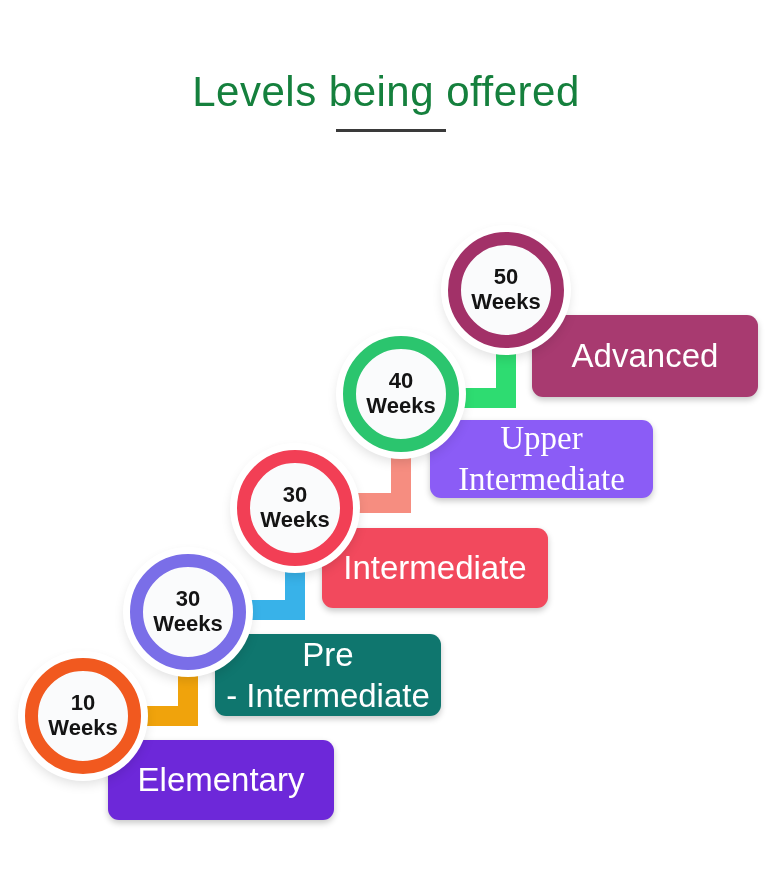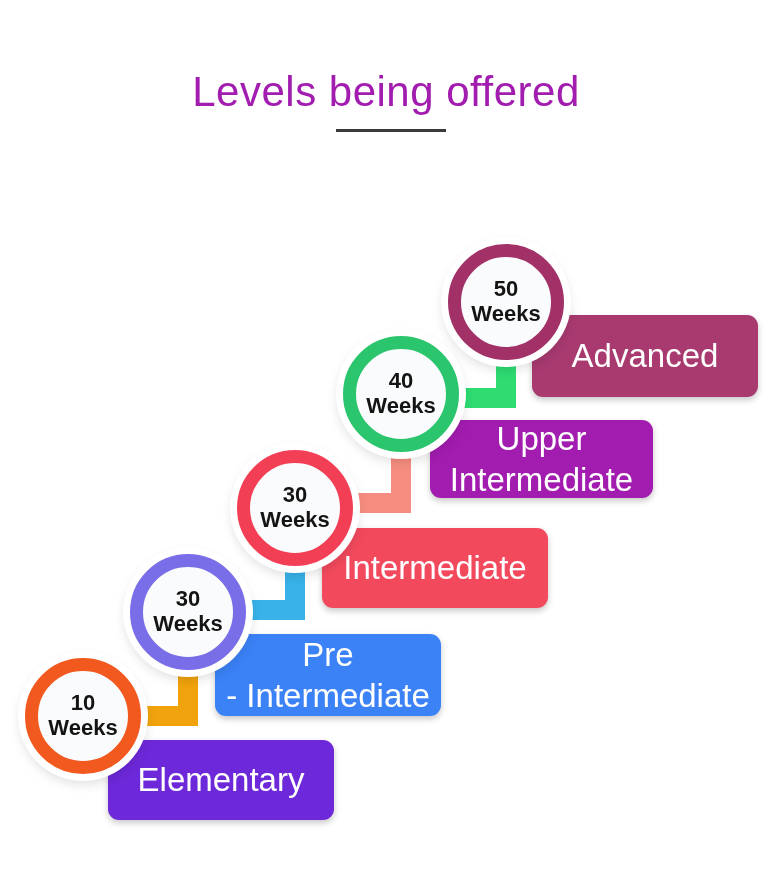--- a/index.html
+++ b/index.html
@@ -18,21 +18,21 @@
 
   
   .title {
     position: absolute;
     top: 68px;
     left: 0;
     width: 772px;
     text-align: center;
     font-size: 42px;
     font-weight: 400;
-    color: #a21caf;
+    color: #15803d;
     letter-spacing: 0.5px;
   }
   .title-underline {
     position: absolute;
     left: 336px;
     top: 129px;
     width: 110px;
     height: 3px;
     background: #3A3A3A;
   }
@@ -85,21 +85,21 @@
     justify-content: center;
   }
   .circle .weeks {
     font-size: 22px;
     font-weight: 700;
     color: #141414;
     text-align: center;
     line-height: 1.12;
     white-space: pre-line;
   }
-  .circle-50 { left: 448px; top: 244px; }
+  .circle-50 { left: 448px; top: 232px; }
   .circle-40 { left: 343px; top: 336px; }
   .circle-30 { left: 237px; top: 450px; }
   .circle-20 { left: 130px; top: 554px; }
   .circle-10 { left:  25px; top: 658px; }
 </style>
 </head>
 <body>
 
 <div class="canvas">
 
@@ -111,28 +111,28 @@
   <div class="seg c4030-v" style="background-color: rgb(246, 141, 128);"></div>
   <div class="seg c4030-h" style="background-color: rgb(246, 141, 128);"></div>
   <div class="seg c3020-v" style="background-color: rgb(56, 178, 233);"></div>
   <div class="seg c3020-h" style="background-color: rgb(56, 178, 233);"></div>
   <div class="seg c2010-v" style="background-color: rgb(240, 163, 12);"></div>
   <div class="seg c2010-h" style="background-color: rgb(240, 163, 12);"></div>
 
   <div class="lbox box-advanced" style="background-color: rgb(168, 58, 112);">
     <span>Advanced</span>
   </div>
-  <div class="lbox box-upper" style="background-color: #a21caf;">
+  <div class="lbox box-upper" style="background-color: #8b5cf6; font-family: Liberation Serif, serif;">
     <span>Upper
 Intermediate</span>
   </div>
   <div class="lbox box-inter" style="background-color: rgb(242, 73, 93);">
     <span>Intermediate</span>
   </div>
-  <div class="lbox box-pre" style="background-color: #3b82f6;">
+  <div class="lbox box-pre" style="background-color: #0f766e;">
     <span>Pre
 - Intermediate</span>
   </div>
   <div class="lbox box-elem" style="background-color: #6d28d9;">
     <span>Elementary</span>
   </div>
 
   <div class="circle circle-50" style="border-color: rgb(162, 49, 104);">
     <span class="weeks">50
 Weeks</span>

